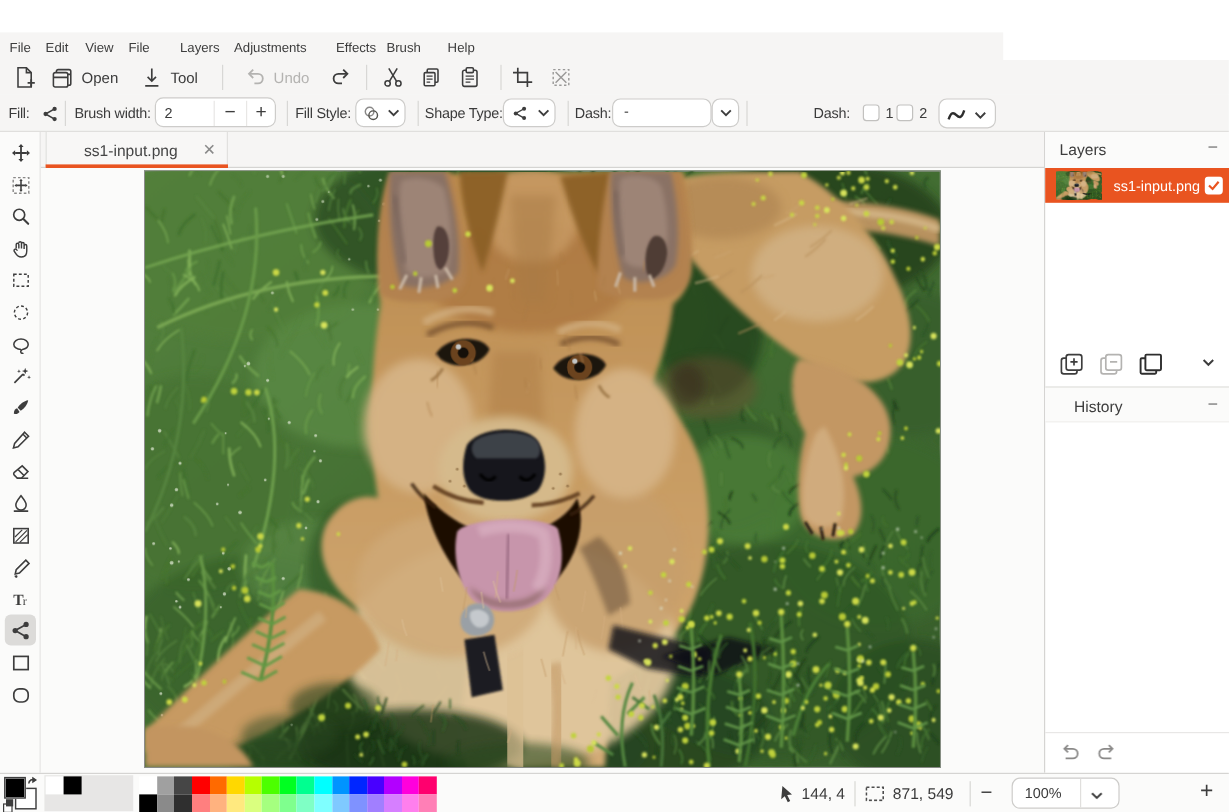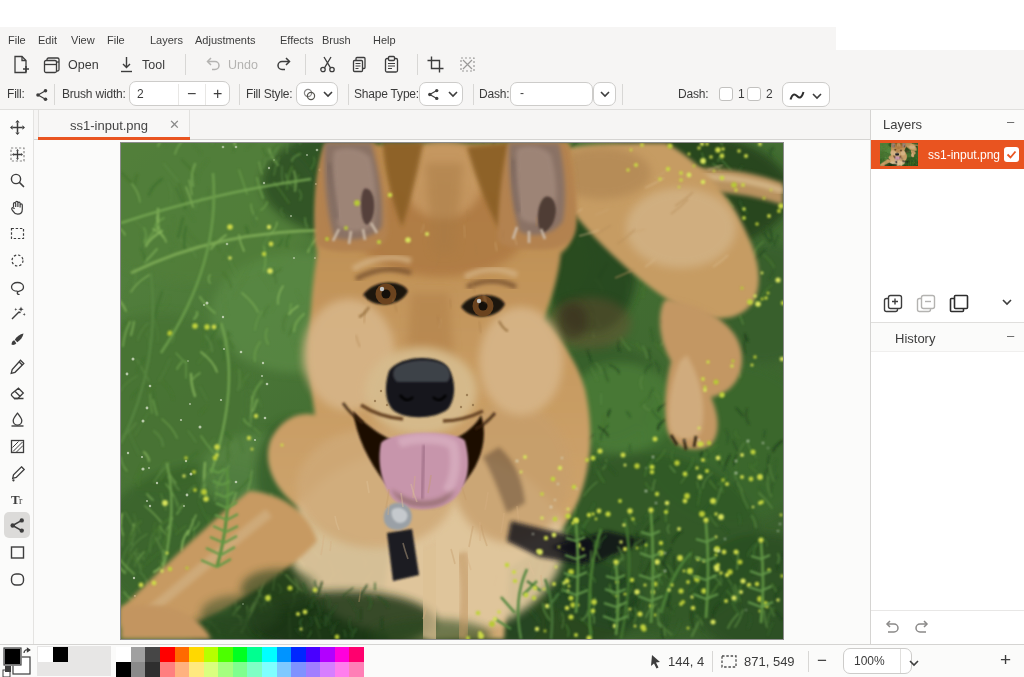--- a/index.html
+++ b/index.html
@@ -1996,21 +1996,21 @@
       <path d="M3 1l8 7-4 .5 2.5 5-2 1-2.5-5L2 12z" fill="#3d3d3d"></path>
     </svg>
   <span style="position:absolute;left:668px;top:9px">144, 4</span>
   <div class="vsep" style="left:712px;top:6px"></div>
   <svg style="position:absolute;left:721px;top:10px" width="16" height="13" viewBox="0 0 16 13">
       <rect x="1" y="1" width="14" height="11" fill="none" stroke="#4d4d4d" stroke-width="1.3" stroke-dasharray="2.5 1.8"></rect>
     </svg>
   <span style="position:absolute;left:744px;top:9px">871, 549</span>
   <div class="vsep" style="left:808px;top:6px"></div>
   <span style="position:absolute;left:817px;top:6px;font-size:17px;color:#3d3d3d">−</span>
-  <div class="entry" style="left:843px;width:69px;top:3px;height:26px">
+  <div class="entry" style="left:843px;width:90px;top:3px;height:26px">
     <span style="position:absolute;left:10px;top:5px">100%</span>
     <span style="position:absolute;left:56px;top:0;width:1px;height:24px;background:#e0dfdd"></span>
     <svg style="position:absolute;left:64px;top:10px" width="12" height="8" viewBox="0 0 12 8">
         <path d="M2 2l4 4 4-4" fill="none" stroke="#3d3d3d" stroke-width="1.6"></path>
       </svg>
   </div>
   <span style="position:absolute;left:1000px;top:4px;font-size:19px;color:#3d3d3d">+</span>
 </div>
 
 </body></html>

